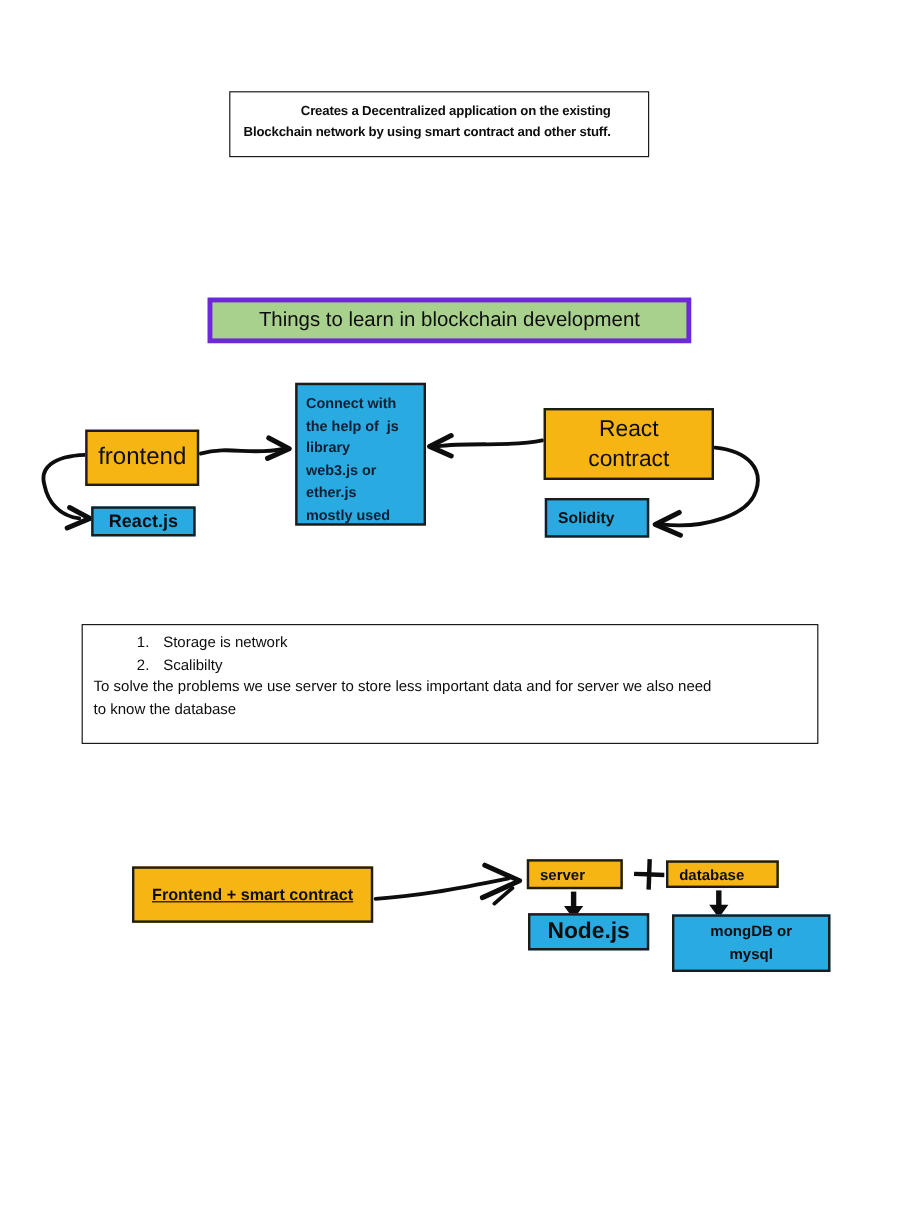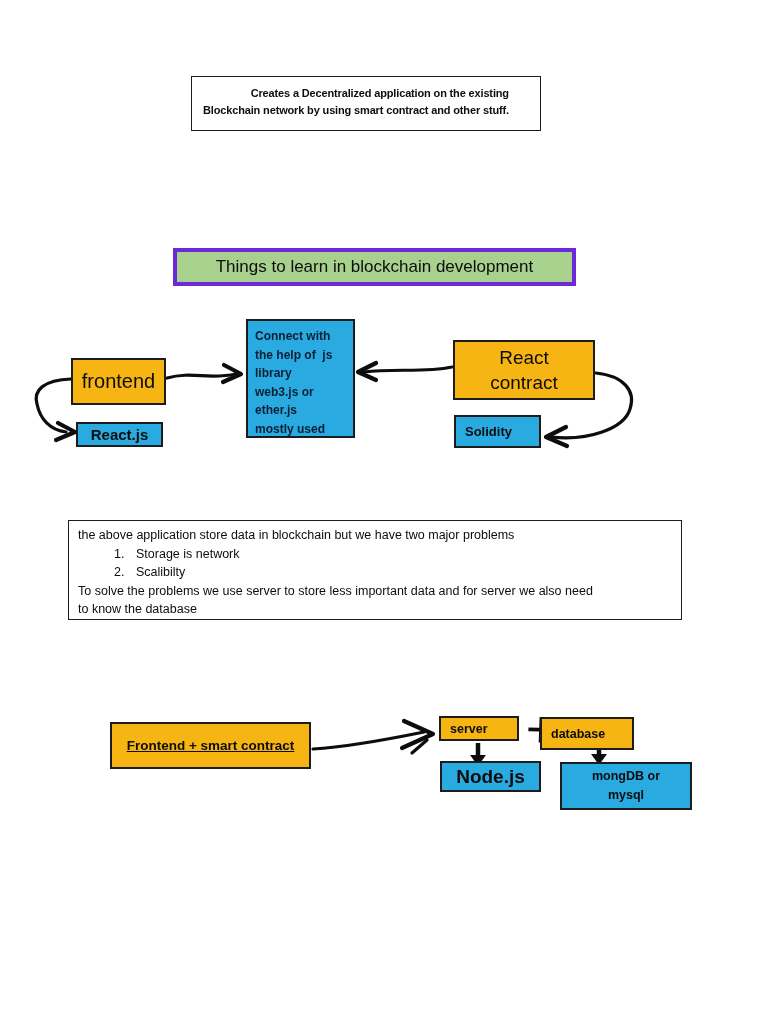--- a/index.html
+++ b/index.html
@@ -75,21 +75,21 @@
   .server{
     left:439px;top:716px;width:80px;height:25px;
     background:var(--orange);border:2px solid #1c1c1c;
     font-size:12.5px;font-weight:700;justify-content:flex-start;padding-left:9px;
   }
   .plus{
     left:519px;top:701px;width:44px;height:55px;
     font-size:52px;font-weight:400;transform:rotate(2deg);
   }
   .database{
-    left:540px;top:717px;width:94px;height:33px;
+    left:555px;top:717px;width:94px;height:23px;
     background:var(--orange);border:2px solid #1c1c1c;
     font-size:12.5px;font-weight:700;justify-content:flex-start;padding-left:9px;
   }
   .node{
     left:440px;top:761px;width:101px;height:31px;
     background:var(--blue);border:2px solid #1c1c1c;font-size:19px;font-weight:700;
   }
   .mongo{
     left:560px;top:762px;width:132px;height:48px;
     background:var(--blue);border:2px solid #1c1c1c;
@@ -150,21 +150,20 @@
 the help of  js
 library
 web3.js or
 ether.js
 mostly used</div>
   <div class="bx smart pre">React
 contract</div>
   <div class="bx solidity">Solidity</div>
 
   <div class="bx problems">
-    <div class="pre">the above application store data in blockchain but we have two major problems</div>
     <div class="p-item">
       <span class="num">1.</span><span>Storage is network</span>
     </div>
     <div class="p-item">
       <span class="num">2.</span><span>Scalibilty</span>
     </div>
     <div class="pre">To solve the problems we use server to store less important data and for server we also need
 to know the database</div>
   </div>
 

